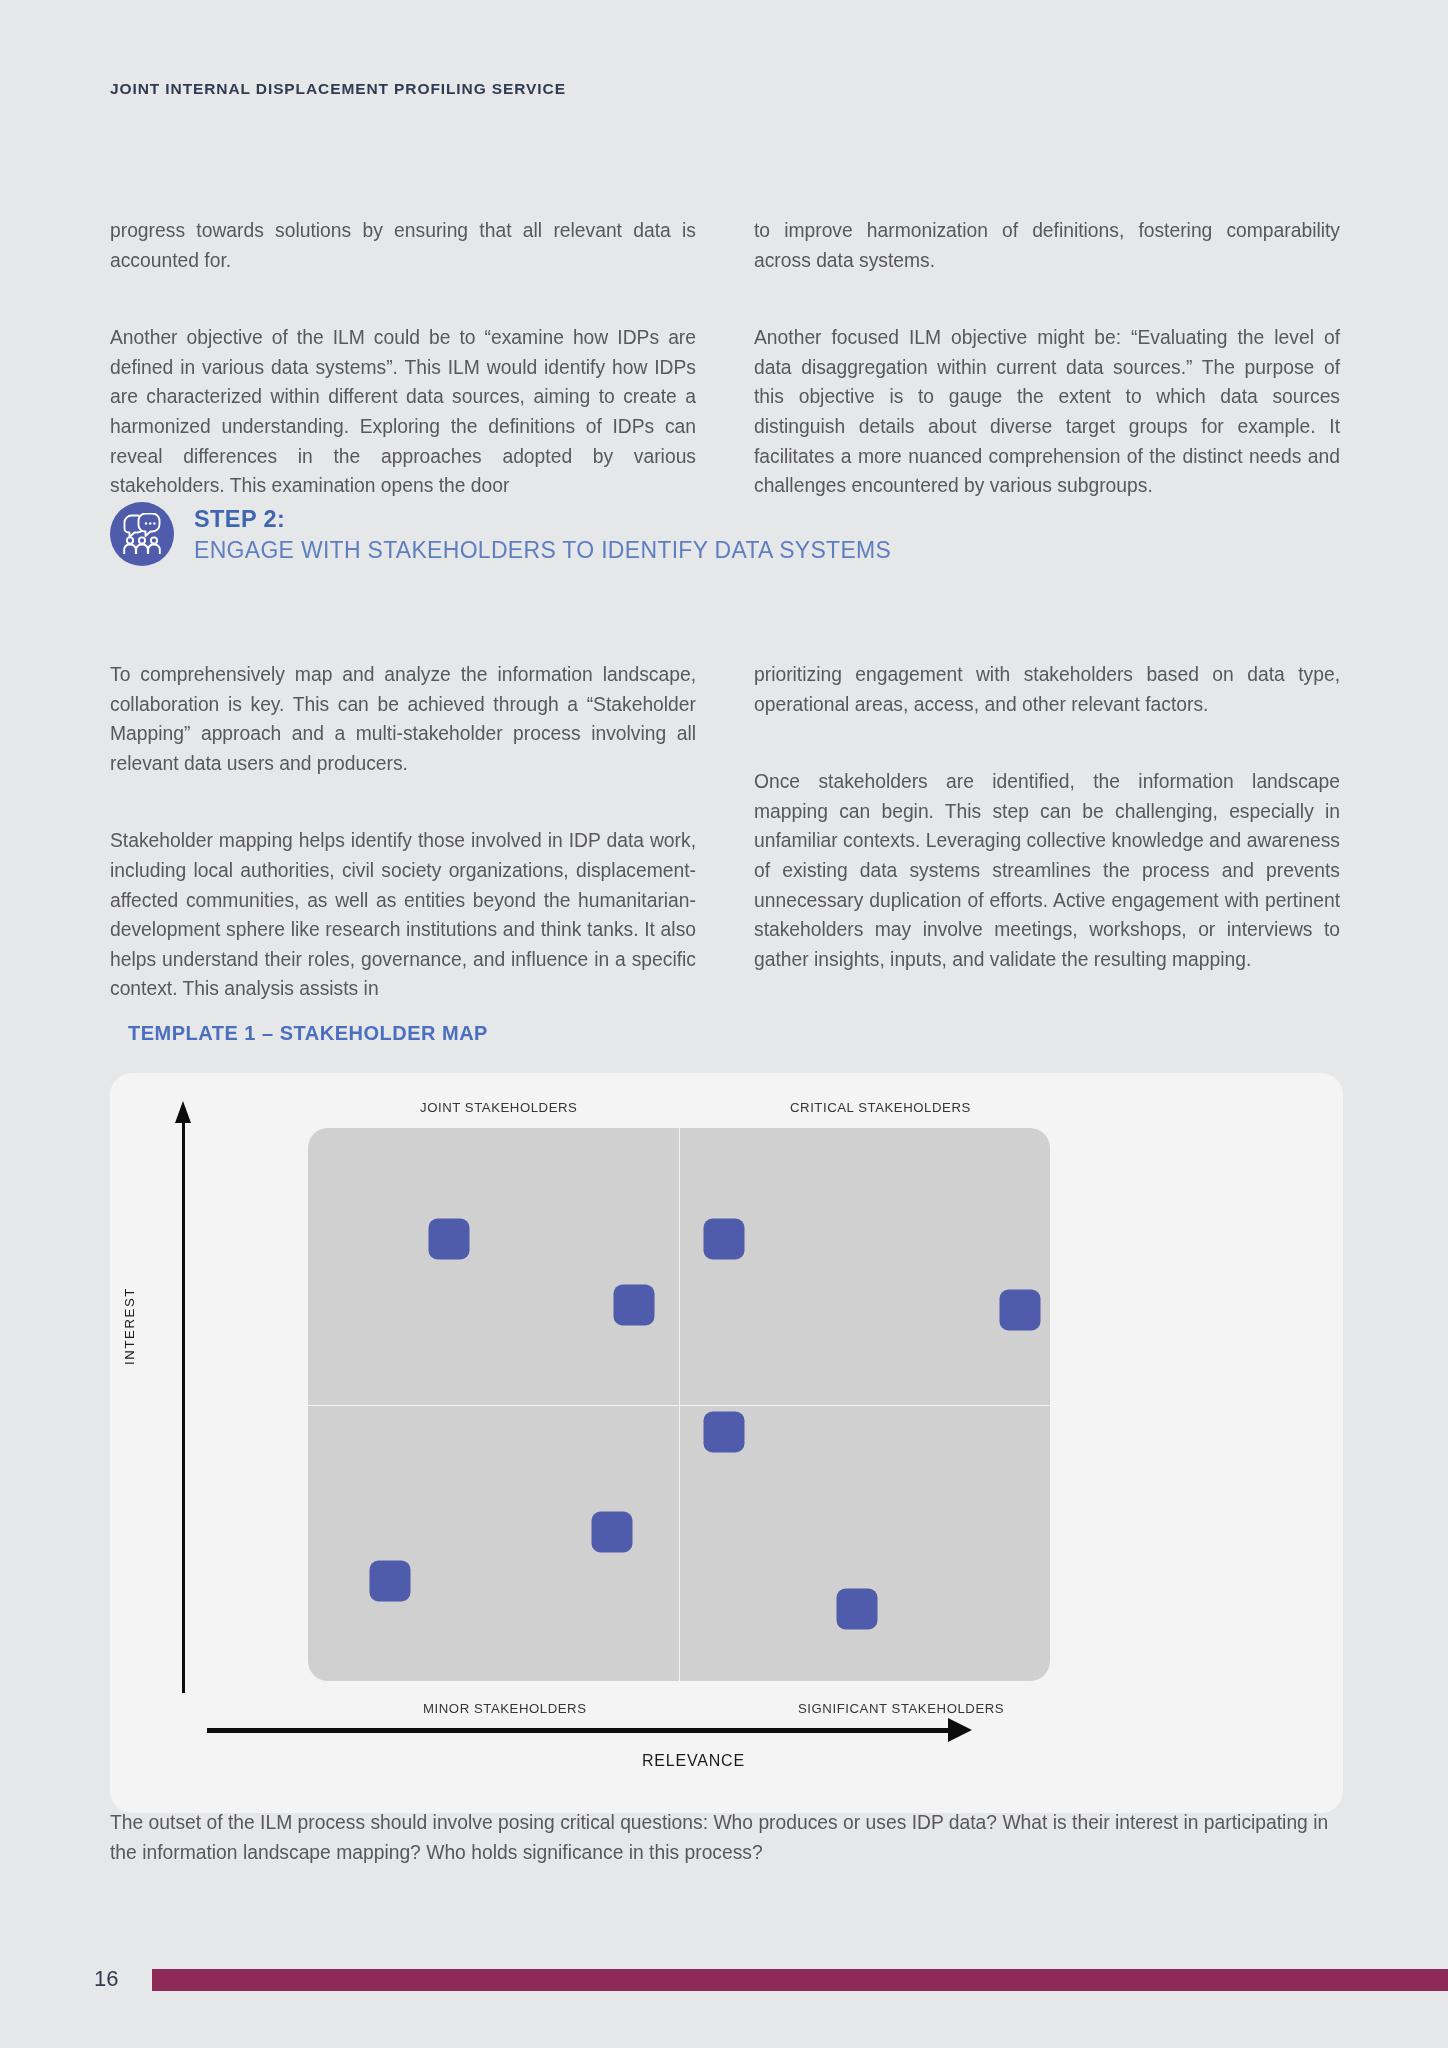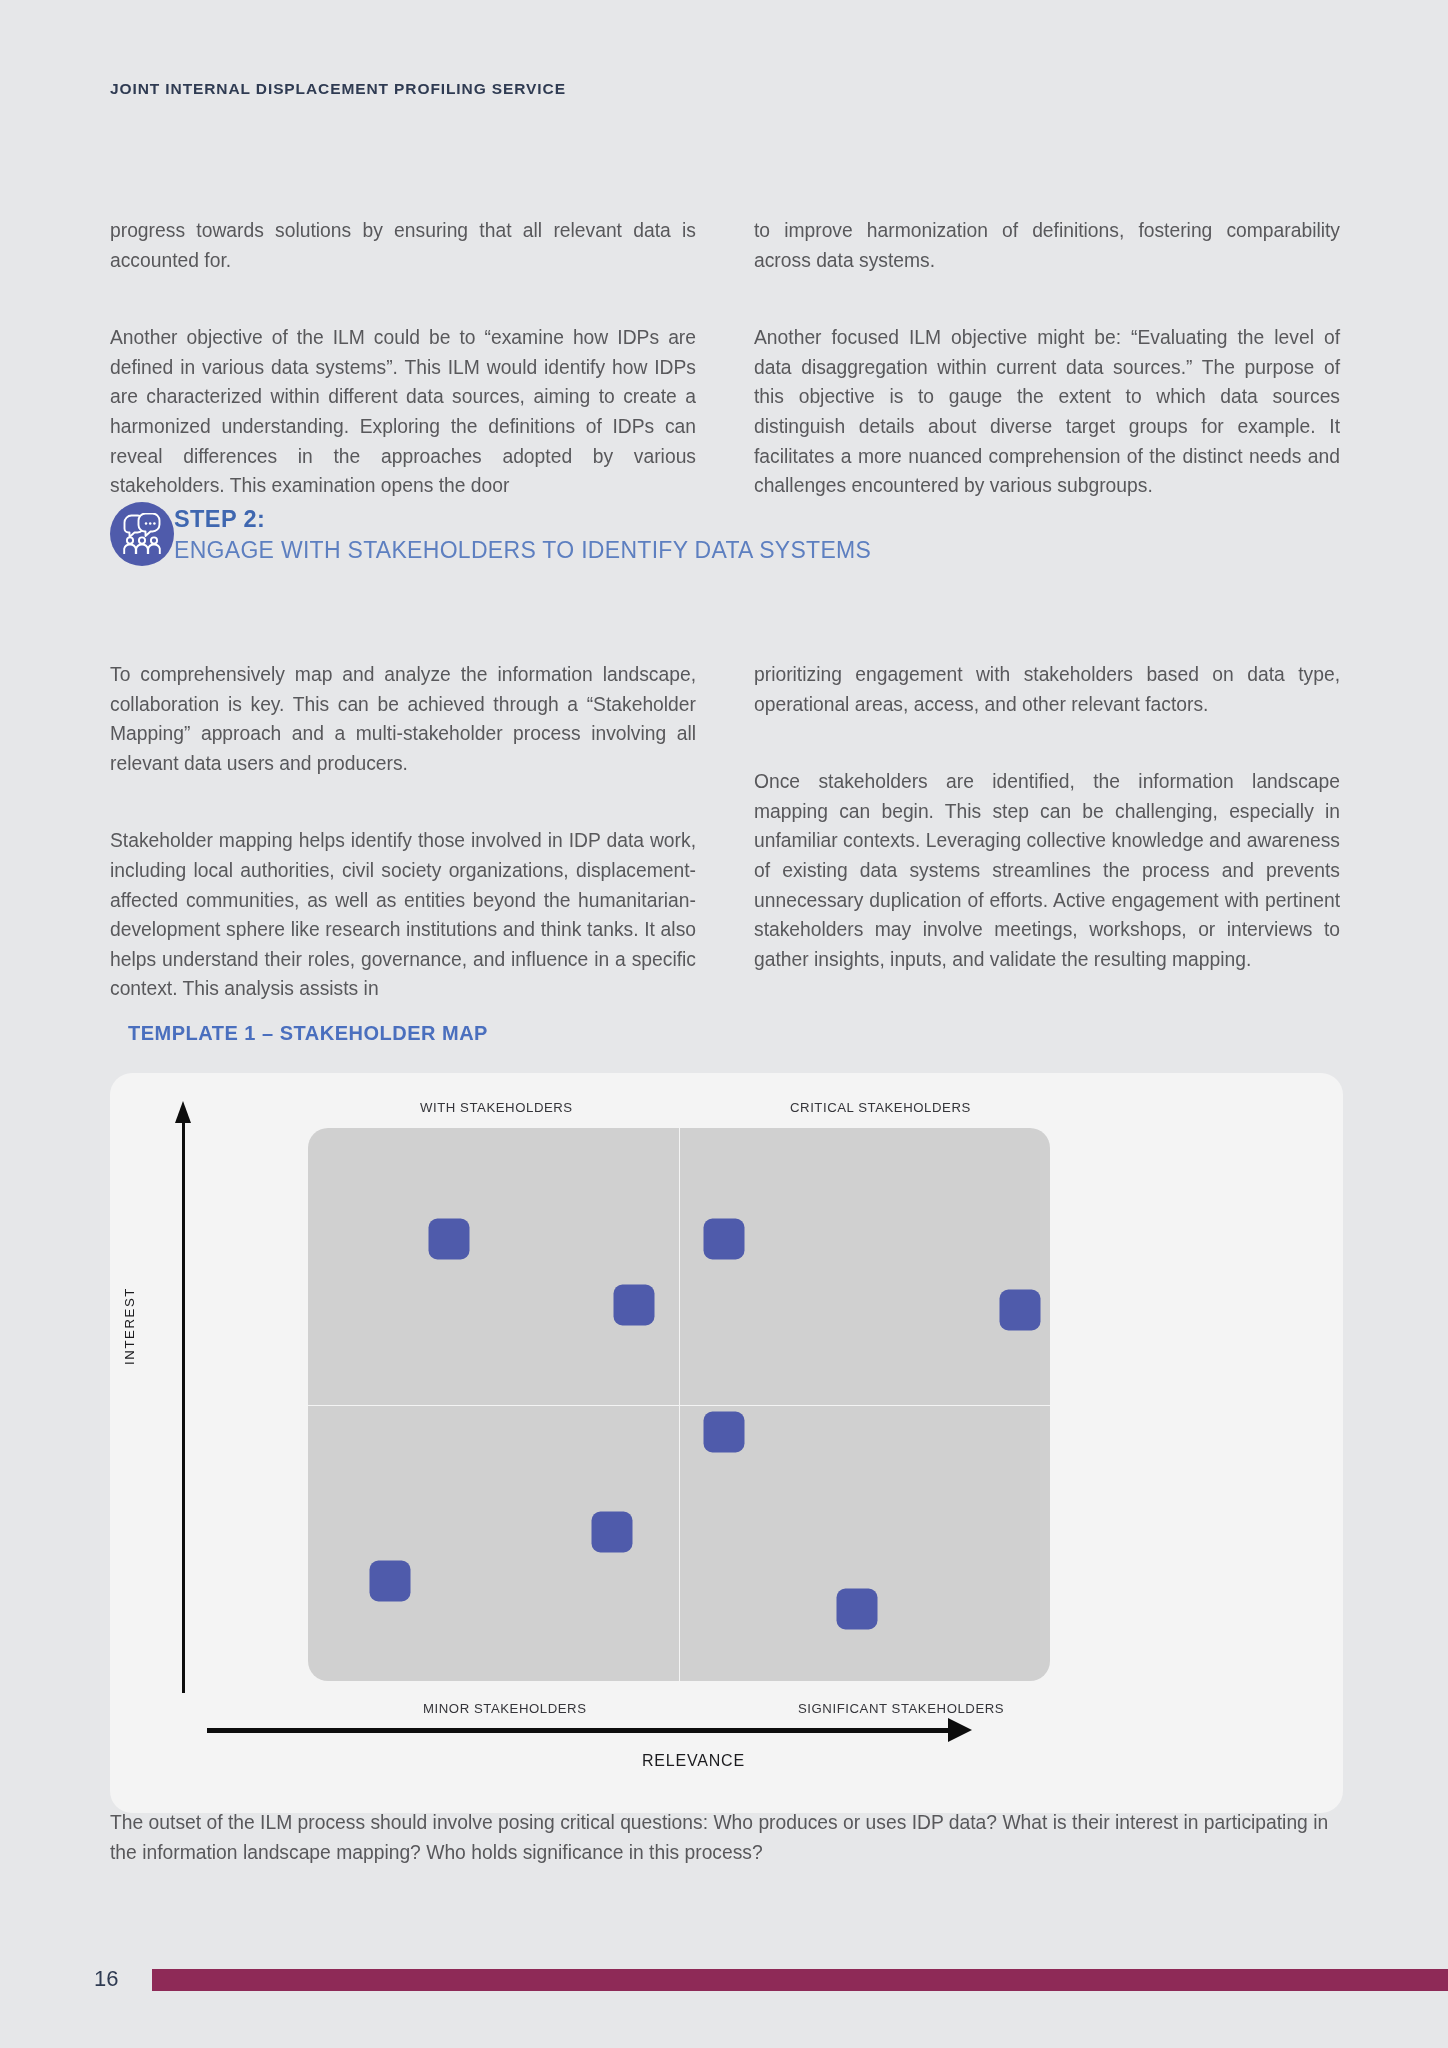--- a/index.html
+++ b/index.html
@@ -56,20 +56,21 @@
   }
   p.body:last-child { margin-bottom: 0; }
 
   
   .step-banner {
     position: absolute;
     left: 110px;
     top: 500px;
     display: flex;
     align-items: flex-start;
+    gap: 20px;
   }
   .step-icon {
     width: 64px;
     height: 64px;
     border-radius: 50%;
     background: #4f5bab;
     flex: none;
     display: flex;
     align-items: center;
     justify-content: center;
@@ -309,21 +310,21 @@
     <div class="col">
       <p class="body">prioritizing engagement with stakeholders based on data type, operational areas, access, and other relevant factors.</p>
       <p class="body">Once stakeholders are identified, the information landscape mapping can begin. This step can be challenging, especially in unfamiliar contexts. Leveraging collective knowledge and awareness of existing data systems streamlines the process and prevents unnecessary duplication of efforts. Active engagement with pertinent stakeholders may involve meetings, workshops, or interviews to gather insights, inputs, and validate the resulting mapping.</p>
     </div>
   </div>
 
   <div class="template-heading">TEMPLATE 1 – STAKEHOLDER MAP</div>
 
   <div class="chart-card">
 
-    <div class="quad-label ql-major">WITH STAKEHOLDERS</div>
+    <div class="quad-label ql-major">JOINT STAKEHOLDERS</div>
     <div class="quad-label ql-critical">CRITICAL STAKEHOLDERS</div>
     <div class="quad-label ql-minor">MINOR STAKEHOLDERS</div>
     <div class="quad-label ql-signif">SIGNIFICANT STAKEHOLDERS</div>
 
     <div class="y-arrow"></div>
     <div class="y-axis"></div>
     <div class="y-title">INTEREST</div>
 
     <div class="plot" id="plot-field">
       <div class="divider-v"></div>

